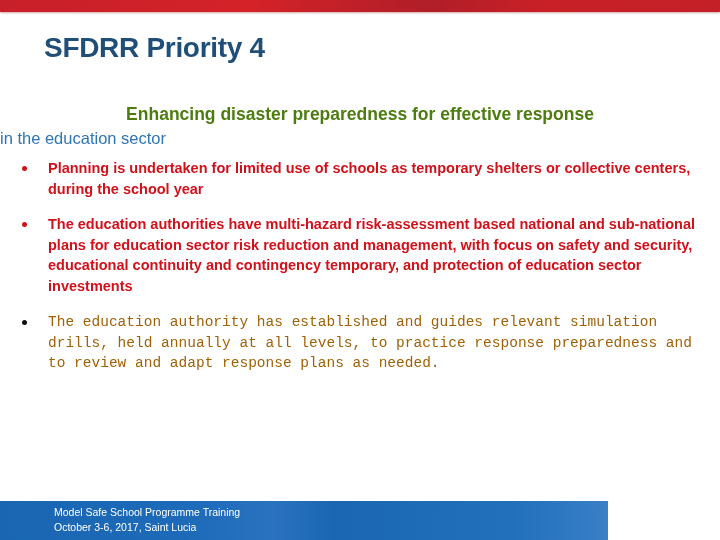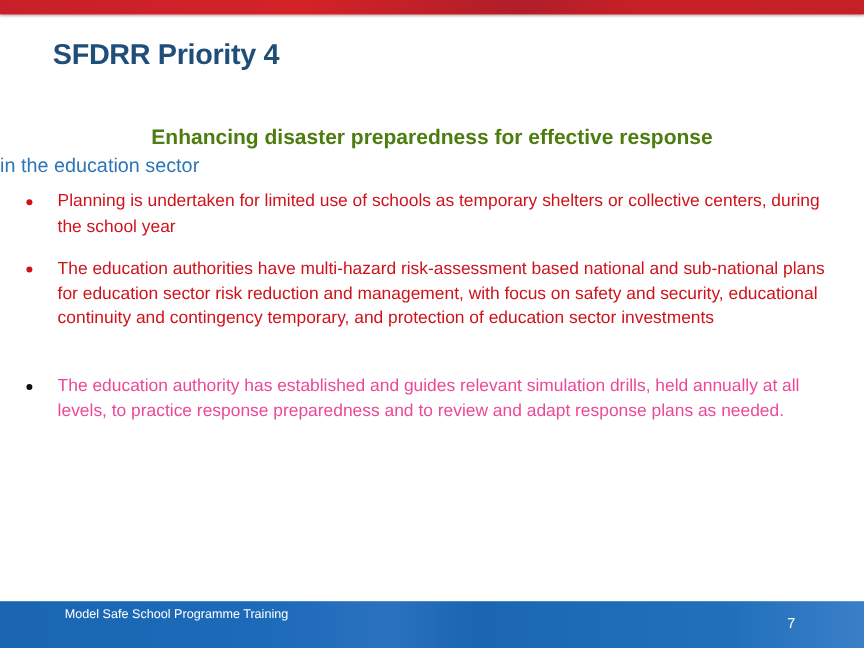--- a/index.html
+++ b/index.html
@@ -8,21 +8,21 @@
       background: #ffffff;
       font-family: "Liberation Sans", "DejaVu Sans", sans-serif;
     }
     .top-bar {
       position: absolute; left: 0; top: 0; width: 720px; height: 12px;
       background: linear-gradient(90deg, #c8202a 0%, #d42228 35%, #b01e28 60%, #c92027 75%, #c42028 100%);
       box-shadow: 0 1px 2px rgba(120,0,0,0.35);
     }
     .title {
       position: absolute; left: 44px; top: 32px;
-      font-size: 24px; font-weight: bold; color: #1f4e79;
+      font-size: 28px; font-weight: bold; color: #1f4e79;
       letter-spacing: -0.3px;
     }
     .subtitle {
       position: absolute; left: 0; top: 104px; width: 720px; text-align: center;
       font-size: 17.5px; font-weight: bold; color: #4d7c0f;
     }
     .subtitle2 {
       position: absolute; left: 0; top: 129px; width: 720px; text-align: left;
       font-size: 16.5px; color: #2e75b6;
     }
@@ -31,26 +31,26 @@
       position: absolute; left: 0; width: 720px;
     }
     .bullet .dot {
       position: absolute; left: 22px; top: 8px;
       width: 5px; height: 5px; border-radius: 50%;
     }
     .bullet .text {
       position: absolute; left: 48px; width: 650px;
       font-size: 14.5px; line-height: 20.5px;
     }
-    .bullet.red .text { color: #d0121b; font-weight: normal; }
+    .bullet.red .text { color: #d0121b; font-weight: bold; }
     .bullet.red .dot { background: #d0121b; }
-    .bullet.black .text { color: #ec4899; }
+    .bullet.black .text { color: #a16207; font-family: Liberation Mono, monospace; }
     .bullet.black .dot { background: #111111; }
     .footer {
-      position: absolute; left: 0; top: 501px; width: 720px; height: 39px;
+      position: absolute; left: 0; top: 501px; width: 608px; height: 39px;
       background: linear-gradient(90deg, #1a66b3 0%, #1c6ab8 30%, #2a72c0 45%, #1a66b3 55%, #2270bc 85%, #3a7fc8 100%);
     }
     .footer .line1, .footer .line2 {
       position: absolute; left: 54px; font-size: 10.5px; color: #ffffff;
     }
     .footer .line1 { top: 5px; }
     .footer .line2 { top: 20px; }
     .footer .page-num {
       position: absolute; left: 656px; top: 11px; font-size: 12px; color: #ffffff;
     }
@@ -75,14 +75,15 @@
     <div class="text">The education authorities have multi-hazard risk-assessment based national and sub-national plans for education sector risk reduction and management, with focus on safety and security, educational continuity and contingency temporary, and protection of education sector investments</div>
   </div>
   <div class="bullet black" style="top:154px;">
     <span class="dot"></span>
     <div class="text">The education authority has established and guides relevant simulation drills, held annually at all levels, to practice response preparedness and to review and adapt response plans as needed.</div>
   </div>
 </div>
 
 <div class="footer">
   <div class="line1">Model Safe School Programme Training</div>
+  <div class="line2">October 3-6, 2017, Saint Lucia</div>
   <div class="page-num">7</div>
 </div>
 
 </body></html>

